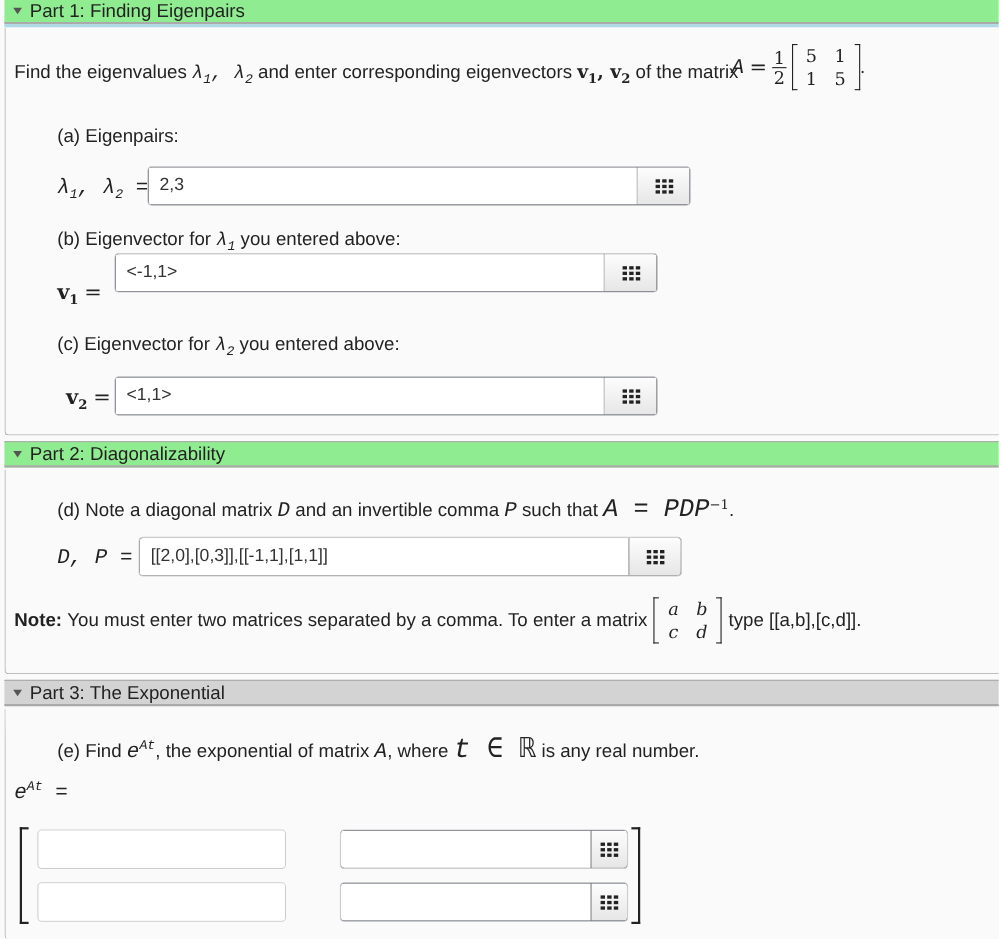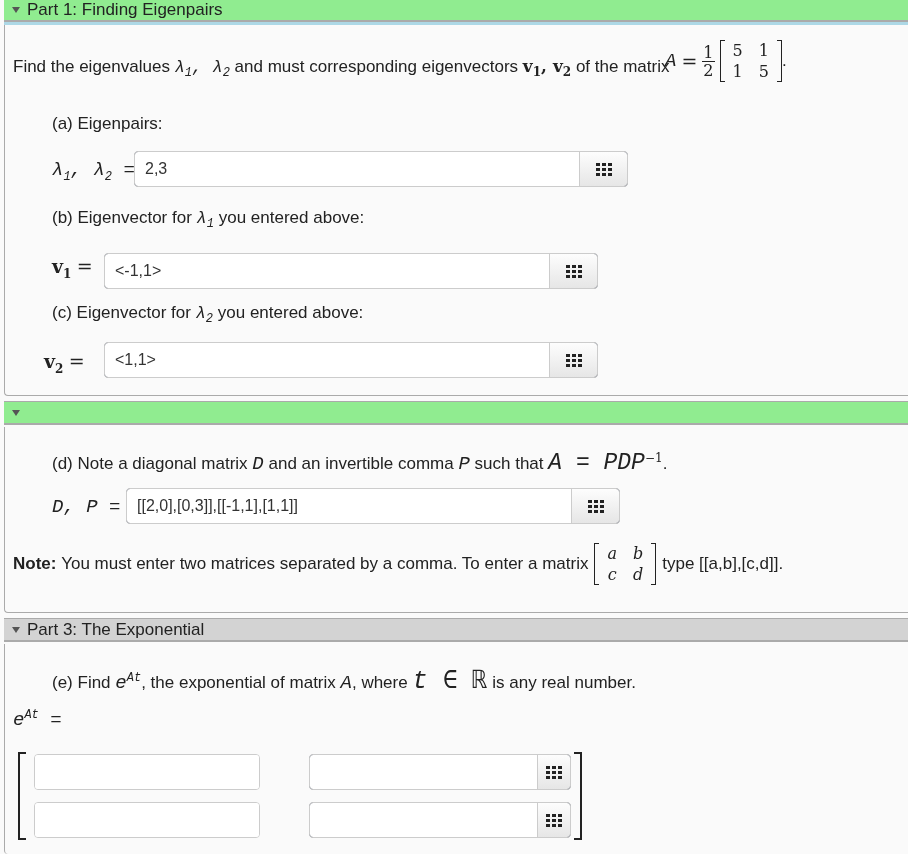--- a/index.html
+++ b/index.html
@@ -58,21 +58,21 @@
 <div class="part-header green" style="top:-2px;">
   <span class="caret"></span>
   <span>Part 1: Finding Eigenpairs</span>
 </div>
 <div style="position:absolute;left:4px;top:22px;width:904px;height:3px;background:#add8e6;"></div>
 <div class="part-body" style="top:25px;height:371px;"></div>
 
 <div class="txt" style="left:13px;top:56px;">
   <span>Find the eigenvalues</span>
   <span class="mi">λ<sub>1</sub>, λ<sub>2</sub></span>
-  <span>and must corresponding eigenvectors</span>
+  <span>and enter corresponding eigenvectors</span>
   <span class="bold-v">v<sub>1</sub>, v<sub>2</sub></span>
   <span>of the matrix</span>
 </div>
 <div class="txt" style="left:665px;top:40px;display:flex;align-items:center;">
   <span class="mi" style="font-size:19px;">A</span>
   <span class="math" style="font-size:19px;margin:0 5px;">=</span>
   <span class="frac math">
       <span class="num">1</span>
       <span>2</span>
     </span>
@@ -111,60 +111,61 @@
         <span></span>
         <span></span>
       </span>
     </div>
 </div>
 
 <div class="txt" style="left:52px;top:208px;">
   <span>(b) Eigenvector for</span> <span class="mi">λ<sub>1</sub></span> <span>you entered above:</span>
 </div>
 <div class="txt" style="left:52px;top:255px;font-size:19px;"><span class="bold-v">v<sub>1</sub></span> <span class="math">=</span></div>
-<div class="field" style="left:104px;top:253px;width:494px;">
+<div class="field" style="left:104px;top:230px;width:494px;">
   <input class="inp" value="&lt;-1,1&gt;" style="">
   <div class="kbtn">
       <span class="grid-icon">
         <span></span>
         <span></span>
         <span></span>
         <span></span>
         <span></span>
         <span></span>
         <span></span>
         <span></span>
         <span></span>
       </span>
     </div>
 </div>
 
 <div class="txt" style="left:52px;top:303px;">
   <span>(c) Eigenvector for</span> <span class="mi">λ<sub>2</sub></span> <span>you entered above:</span>
 </div>
-<div class="txt" style="left:44px;top:350px;font-size:19px;"><span class="bold-v">v<sub>2</sub></span> <span class="math">=</span></div>
+<div class="txt" style="left:60px;top:350px;font-size:19px;"><span class="bold-v">v<sub>2</sub></span> <span class="math">=</span></div>
 <div class="field" style="left:104px;top:342px;width:494px;">
   <input class="inp" value="&lt;1,1&gt;" style="">
   <div class="kbtn">
       <span class="grid-icon">
         <span></span>
         <span></span>
         <span></span>
         <span></span>
         <span></span>
         <span></span>
         <span></span>
         <span></span>
         <span></span>
       </span>
     </div>
 </div>
 
 <div class="part-header green" style="top:401px;">
   <span class="caret"></span>
+  <span>Part 2: Diagonalizability</span>
 </div>
 <div class="part-body" style="top:427px;height:186px;"></div>
 
 <div class="txt" style="left:52px;top:450px;">
   <span>(d) Note a diagonal matrix</span> <span class="mi" style="font-size:19px;">D</span> <span>and an invertible comma</span> <span class="mi" style="font-size:19px;">P</span> <span>such that</span> <span class="mi" style="font-size:23px;">A = PDP</span><sup class="math">−1</sup>.
 </div>
 <div class="txt mi" style="left:52px;top:496px;font-size:19px;">D, P =</div>
 <div class="field" style="left:126px;top:488px;width:494px;">
   <input class="inp" value="[[2,0],[0,3]],[[-1,1],[1,1]]" style="">
   <div class="kbtn">

